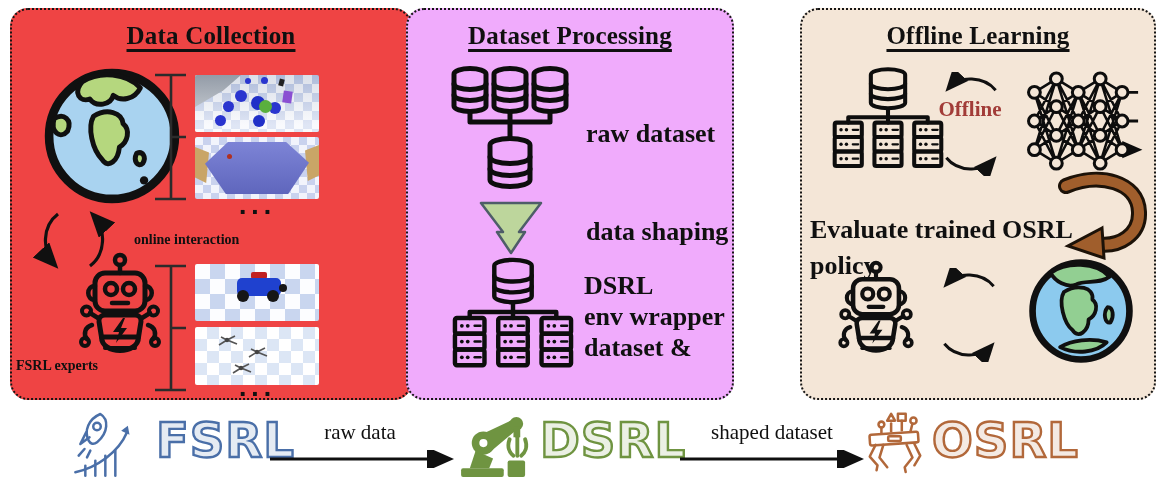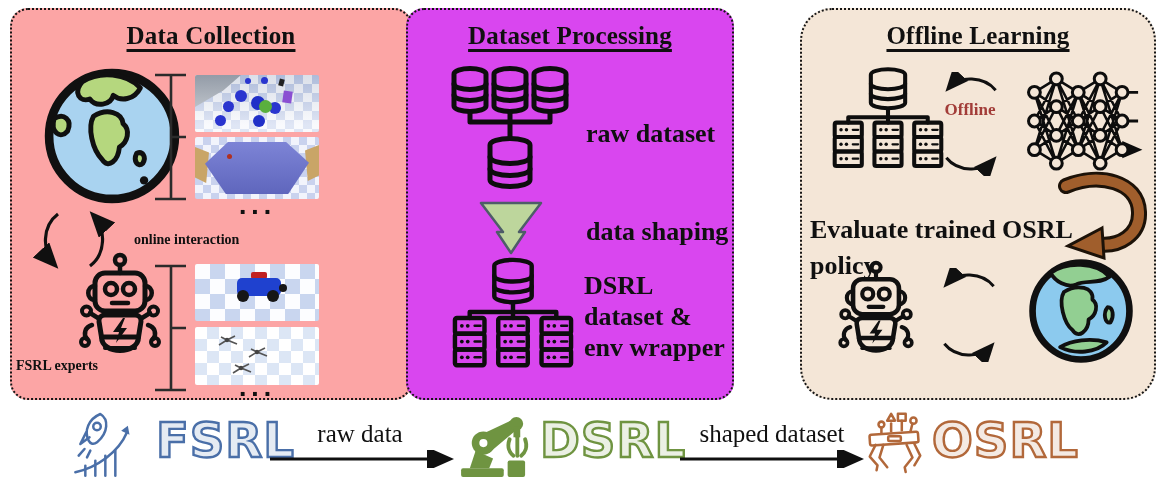--- a/index.html
+++ b/index.html
@@ -1,33 +1,33 @@
 <!DOCTYPE html>
 <html><head>
 <meta charset="utf-8">
 <style>
   html,body{margin:0;padding:0;background:#fff;}
   .stage{position:relative;width:1160px;height:484px;background:#fff;overflow:hidden;
          font-family:"Liberation Serif",serif;color:#101010;}
   .abs{position:absolute;}
   .panel{position:absolute;top:8px;height:392px;border:2.5px dotted #151515;border-radius:18px;box-sizing:border-box;}
-  .panel-dc{left:10px;width:402px;background:#fca5a5;text-decoration:underline;}
-  .panel-dp{left:406px;width:328px;background:#d946ef;}
-  .panel-ol{left:800px;width:356px;background:#f4e6d7;border-radius:32px;}
+  .panel-dc{left:10px;width:402px;background:#ef4444;text-decoration:underline;}
+  .panel-dp{left:406px;width:328px;background:#f0abfc;}
+  .panel-ol{left:800px;width:356px;background:#f4e6d7;}
   .p-title{position:absolute;top:12px;left:0;width:100%;text-align:center;
            font-weight:bold;font-size:25px;letter-spacing:.2px;}
   .p-title span{text-decoration:underline;text-decoration-thickness:2.5px;text-underline-offset:5px;text-decoration-skip-ink:none;}
   .lbl{font-weight:bold;font-size:14px;line-height:1.15;}
   .lbl-22{font-weight:bold;font-size:26px;line-height:1.4;}
   .center{text-align:left;}
   .ellipsis{font-family:"DejaVu Sans",sans-serif;font-weight:900;font-size:22px;letter-spacing:4px;line-height:14px;text-align:center;}
-  .offline-training{color:#a23c38;font-weight:bold;font-size:17px;line-height:27px;text-align:center;}
+  .offline-training{color:#a23c38;font-weight:bold;font-size:21px;line-height:27px;text-align:center;}
   .env{position:absolute;border-radius:2px;overflow:hidden;}
   .checker{position:absolute;inset:0;}
-  .arrow-label{font-size:25px;text-align:center;}
+  .arrow-label{font-size:21px;text-align:center;}
   .logo-text{font-family:"DejaVu Sans",sans-serif;font-weight:800;font-size:48px;line-height:56px;letter-spacing:1px;}
   .logo-fsrl{color:rgba(74,111,168,.14);-webkit-text-stroke:2.4px #4a6fa8;}
   .logo-dsrl{color:rgba(111,148,65,.14);-webkit-text-stroke:2.4px #6f9441;}
   .logo-osrl{color:rgba(178,104,58,.14);-webkit-text-stroke:2.4px #b2683a;}
   svg{display:block;}
 </style>
 </head>
 <body>
 
 <div class="stage">
@@ -223,22 +223,22 @@
           <line x1="67" y1="86" x2="73" y2="86"></line>
           <line x1="67" y1="102" x2="73" y2="102"></line>
         <line x1="111" y1="70" x2="117" y2="70"></line>
           <line x1="111" y1="86" x2="117" y2="86"></line>
           <line x1="111" y1="102" x2="117" y2="102"></line>
       </g>
     </svg>
 
     <div class="abs lbl-22" style="left:176px;top:260px;width:170px;line-height:31px">
       <div>DSRL</div>
+      <div>env wrapper</div>
       <div>dataset &amp;</div>
-      <div>env wrapper</div>
     </div>
   </section>
 
   <section class="panel panel-ol">
     <div class="p-title">
       <span>Offline Learning</span>
     </div>
 
     <svg class="abs" style="left:30px;top:56px" width="112" height="106" viewBox="0 0 124 116">
       <g fill="none" stroke="#0d0d0d" stroke-width="4.5" stroke-linecap="round">

